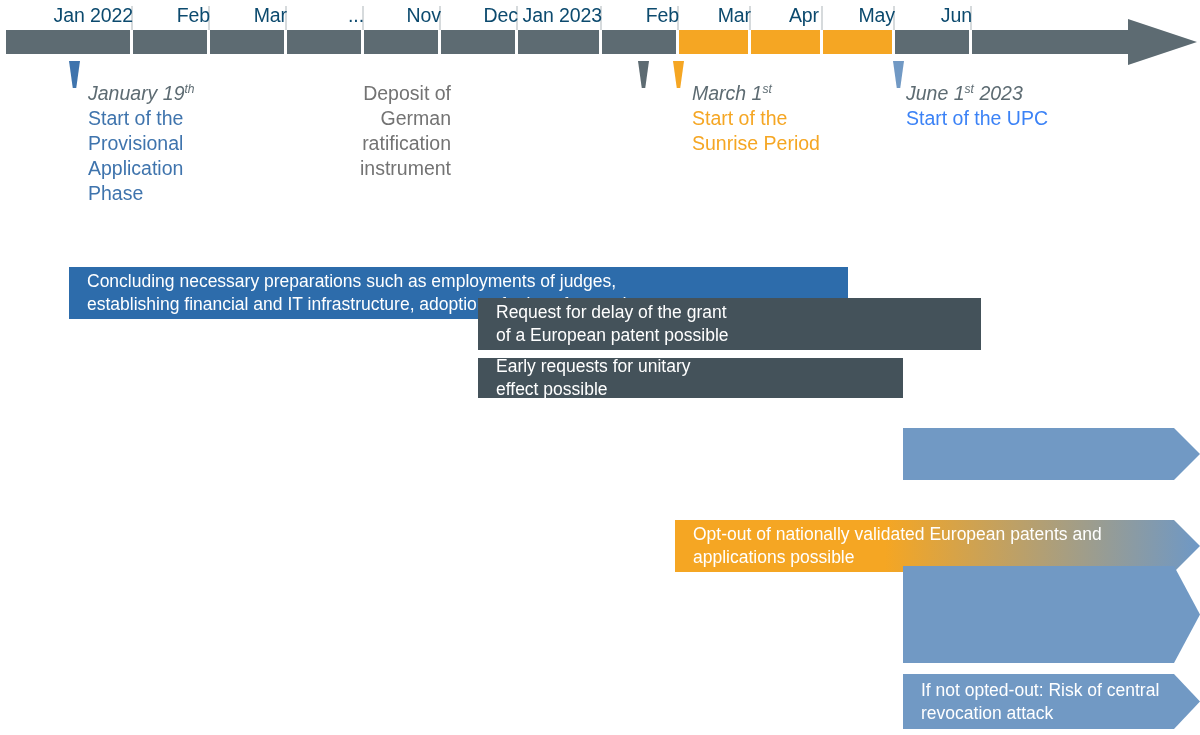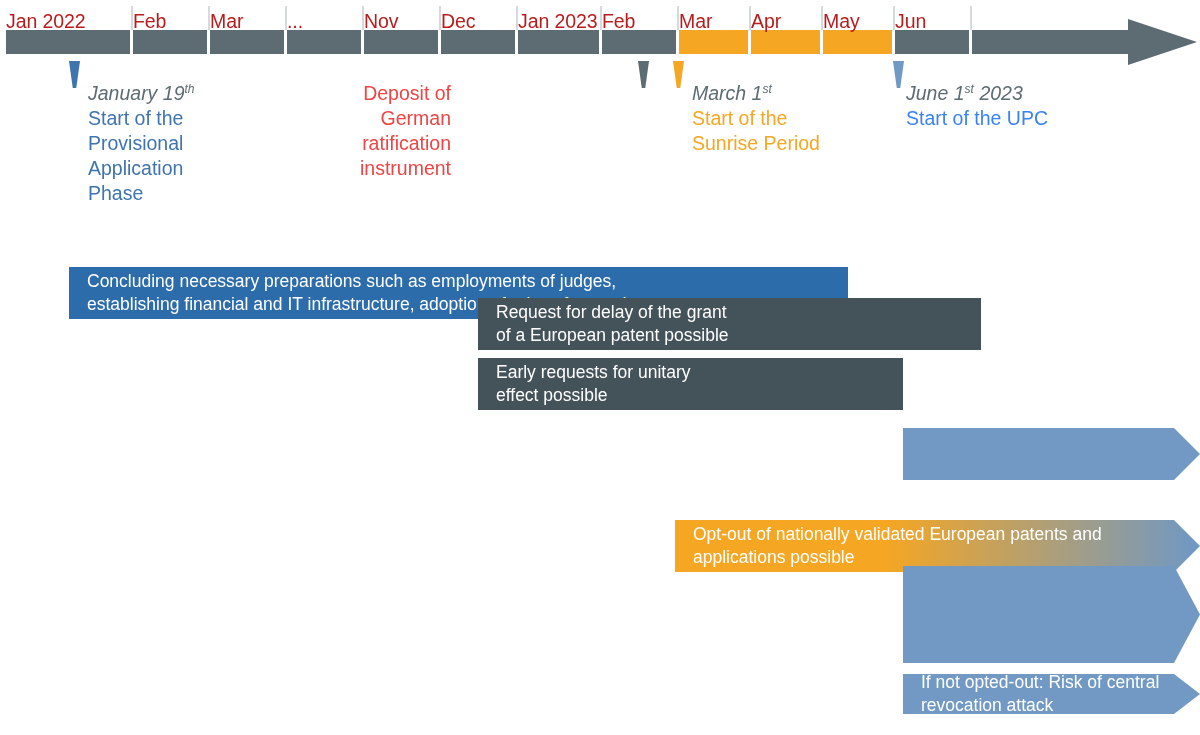--- a/index.html
+++ b/index.html
@@ -26,26 +26,26 @@
   
   .axis-svg {
     position: absolute;
     left: 0;
     top: 0;
     width: 1200px;
     height: 70px;
   }
   .axis-label {
     position: absolute;
-    top: 10px;
+    top: 4px;
     height: 22px;
     line-height: 22px;
     font-size: 19.5px;
-    color: #b91c1c;
-    text-align: left;
+    color: #0c4a6e;
+    text-align: right;
     white-space: nowrap;
     letter-spacing: -0.1px;
   }
   .callout {
     position: absolute;
     font-size: 19.5px;
     line-height: 25px;
     white-space: pre-line;
   }
   .callout .date {
@@ -59,21 +59,21 @@
     vertical-align: super;
     line-height: 0;
   }
   .callout .desc {
     display: block;
   }
   .c-blue-dark .desc { color: #3f74ad; }
   .c-blue-light .desc { color: #3b82f6; }
   .c-orange .desc { color: #f5a623; }
   .c-gray-block {
-    color: #ef4444;
+    color: #737373;
     text-align: right;
   }
 
   
   .bar {
     position: absolute;
     box-sizing: border-box;
   }
   .bar .bar-text {
     position: absolute;
@@ -189,21 +189,21 @@
 
   <div id="bars">
       <div class="bar bar-rect-blue" style="left: 69px; top: 231px; width: 779px; height: 52px; margin-top: 36px;">
         <div class="bar-text">Concluding necessary preparations such as employments of judges,
 establishing financial and IT infrastructure, adoption of rules of procedure</div>
       </div>
       <div class="bar bar-rect-gray" style="left: 478px; top: 298px; width: 503px; height: 52px;">
         <div class="bar-text">Request for delay of the grant
 of a European patent possible</div>
       </div>
-      <div class="bar bar-rect-gray" style="left: 478px; top: 358px; width: 425px; height: 52px;">
+      <div class="bar bar-rect-gray" style="left: 478px; top: 358px; width: 425px; height: 40px;">
         <div class="bar-text">Early requests for unitary
 effect possible</div>
       </div>
       <div class="bar bar-arrow" style="left: 903px; top: 428px; width: 297px; height: 52px;">
         <svg viewBox="0 0 297 52" preserveAspectRatio="none">
           <polygon points="0,0 271,0 297,26 271,52 0,52" fill="#7199c4"></polygon>
         </svg>
       </div>
       <div class="bar bar-arrow" style="left: 675px; top: 504px; width: 525px; height: 52px; margin-top: 16px;">
         <svg viewBox="0 0 525 52" preserveAspectRatio="none">
@@ -217,21 +217,21 @@
           <polygon points="0,0 499,0 525,26 499,52 0,52" fill="url(#grad4)"></polygon>
         </svg>
         <div class="bar-text">Opt-out of nationally validated European patents and
 applications possible</div>
       </div>
       <div class="bar bar-arrow" style="left: 903px; top: 566px; width: 297px; height: 97px;">
         <svg viewBox="0 0 297 97" preserveAspectRatio="none">
           <polygon points="0,0 271,0 297,48.5 271,97 0,97" fill="#7199c4"></polygon>
         </svg>
       </div>
-      <div class="bar bar-arrow" style="left: 903px; top: 674px; width: 297px; height: 40px;">
+      <div class="bar bar-arrow" style="left: 903px; top: 674px; width: 297px; height: 55px;">
         <svg viewBox="0 0 297 52" preserveAspectRatio="none">
           <polygon points="0,0 271,0 297,26 271,52 0,52" fill="#7199c4"></polygon>
         </svg>
         <div class="bar-text">If not opted-out: Risk of central
 revocation attack</div>
       </div>
     </div>
 
 </div>
 

